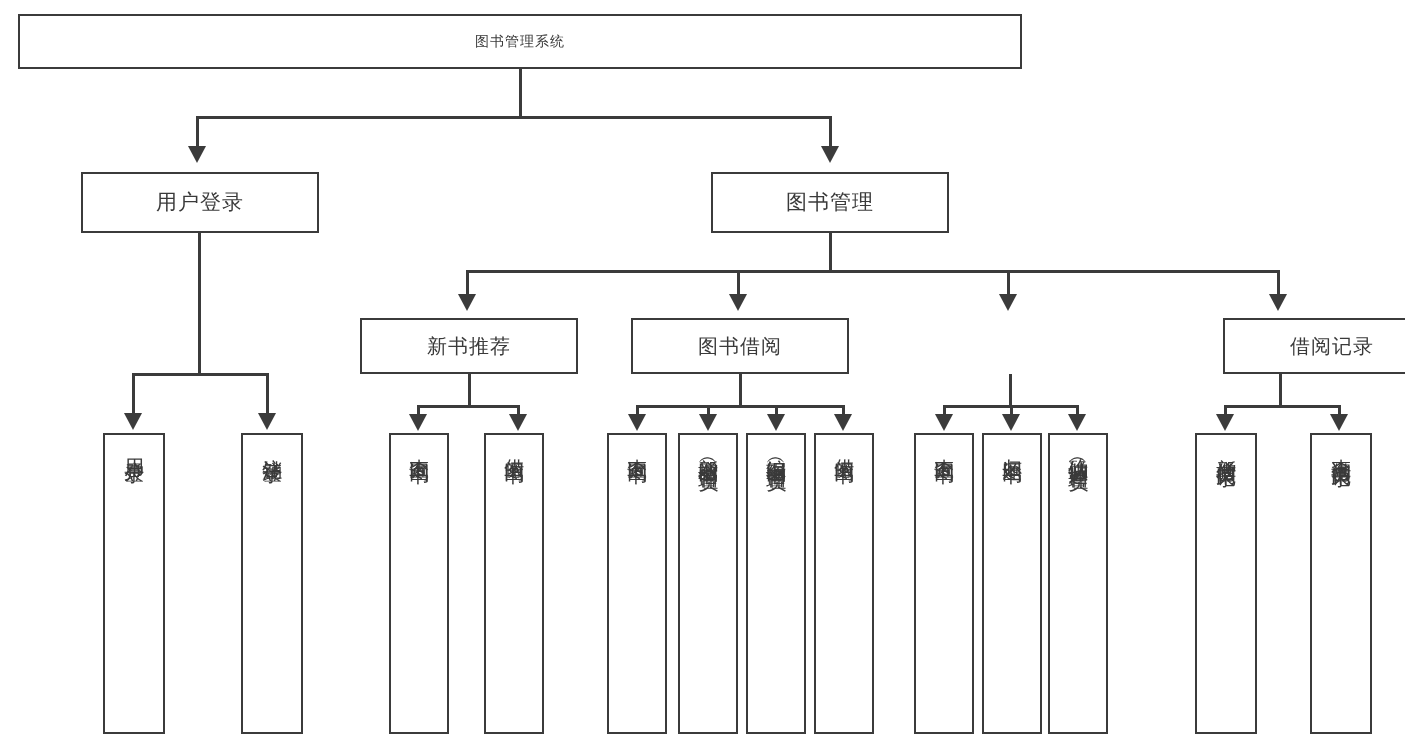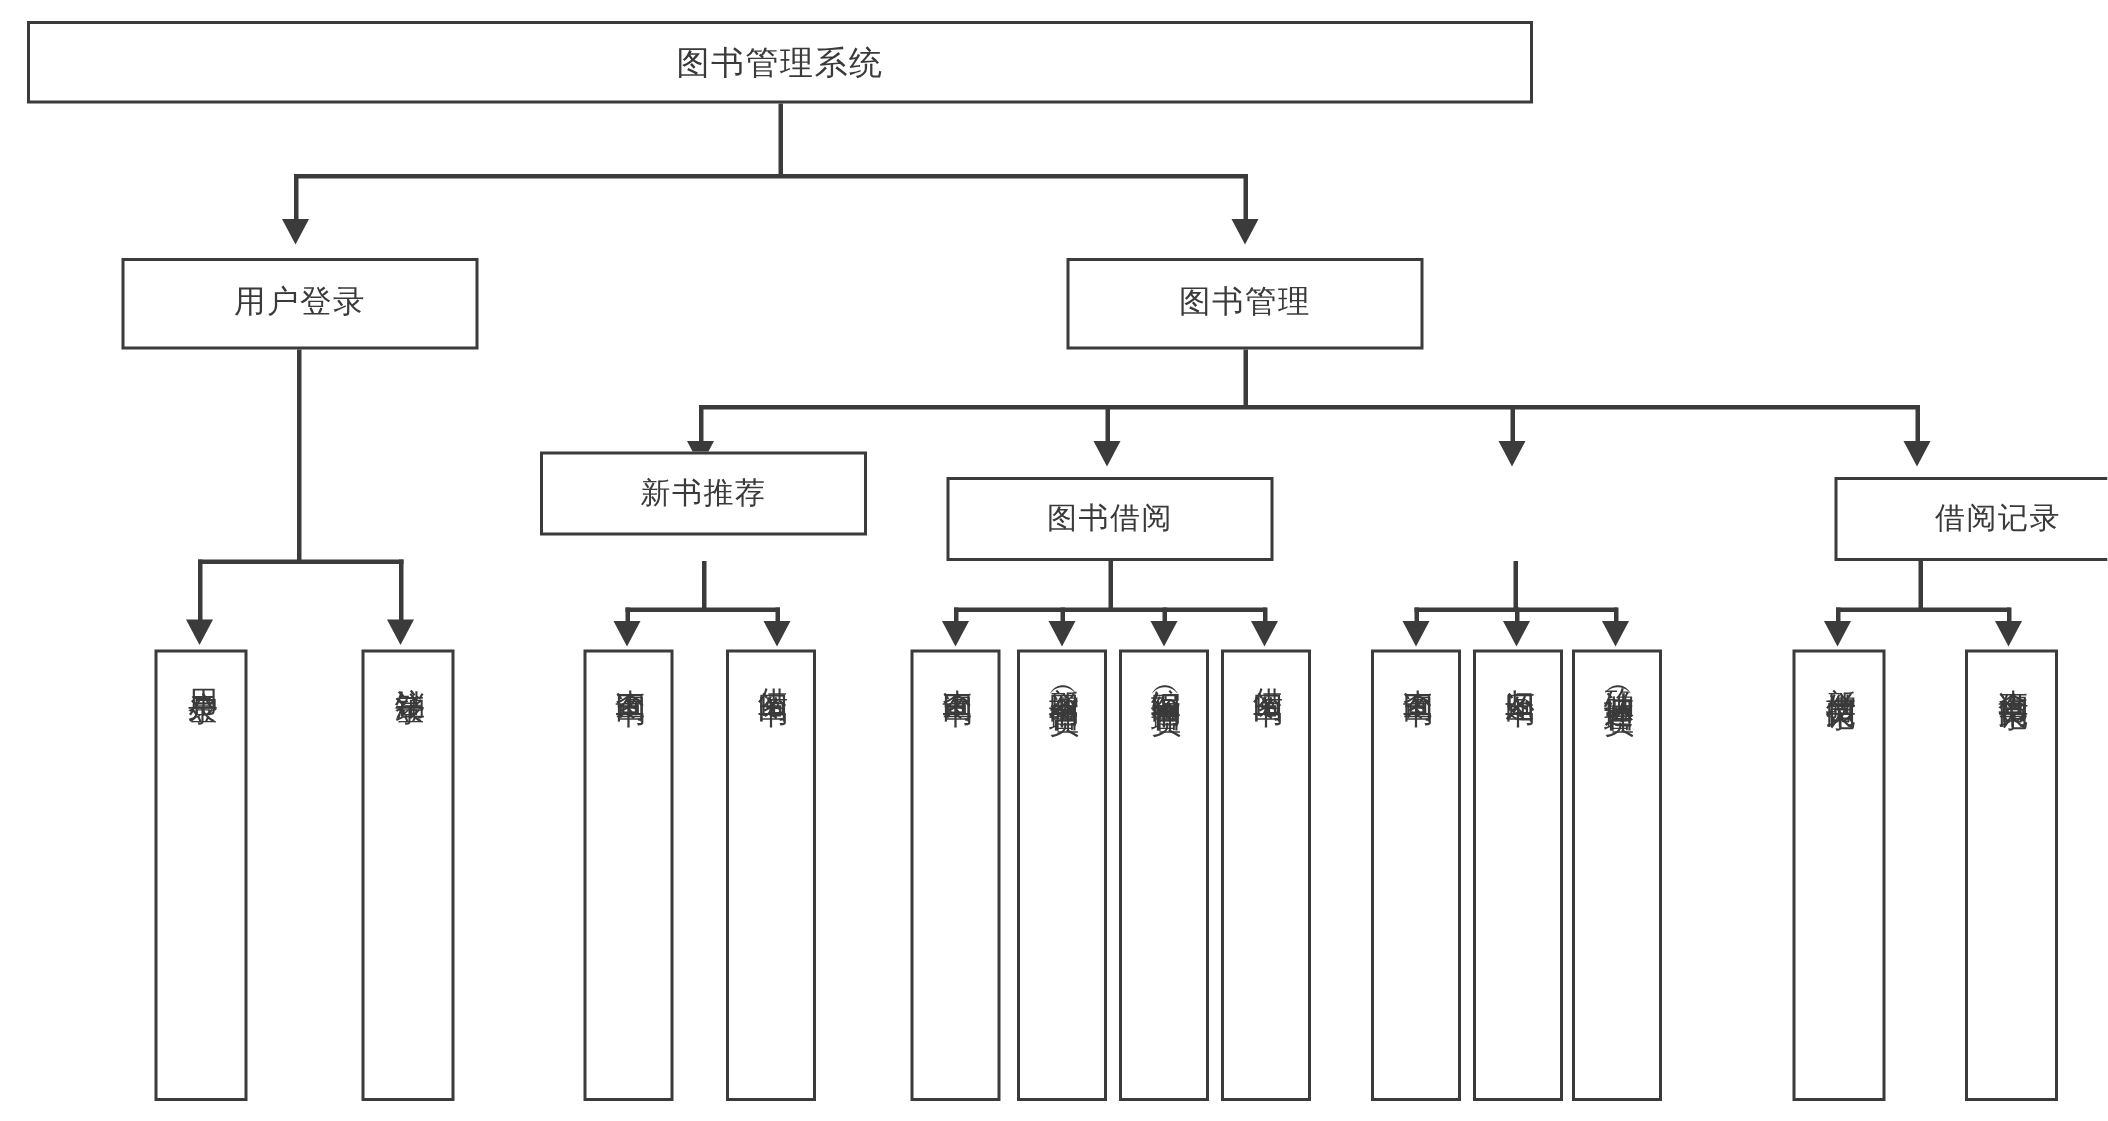--- a/index.html
+++ b/index.html
@@ -30,21 +30,21 @@
     color: #2f2f2f;
   }
   .node .label {
     font-size: 21px;
     line-height: 1.15;
     letter-spacing: 1px;
     white-space: nowrap;
     color: #3a3a3a;
   }
   
-  .node.root .label { font-size: 22px; }
+  .node.root .label { font-size: 14px; }
   .node.lvl2 .label { font-size: 21px; }
   .node.lvl3 .label { font-size: 20px; }
 
   
   .node.leaf {
     align-items: flex-start;
     justify-content: center;
     padding-top: 8px;
   }
   .node.leaf .label {
@@ -129,21 +129,21 @@
 
   <div class="ln v" style="left:737px; top:270px; width:3px; height:26px;"></div>
   <div class="arrow" style="left:729px; top:294px;"></div>
 
   <div class="ln v" style="left:1007px; top:270px; width:3px; height:26px;"></div>
   <div class="arrow" style="left:999px; top:294px;"></div>
 
   <div class="ln v" style="left:1277px; top:270px; width:3px; height:26px;"></div>
   <div class="arrow" style="left:1269px; top:294px;"></div>
 
-  <div class="node lvl3" style="left:360px; top:301px; width:218px; height:56px;">
+  <div class="node lvl3" style="left:360px; top:318px; width:218px; height:56px;">
     <span class="label">新书推荐</span>
   </div>
 
   <div class="node lvl3" style="left:631px; top:318px; width:218px; height:56px;">
     <span class="label">图书借阅</span>
   </div>
 
 
   <div class="node lvl3" style="left:1223px; top:318px; width:218px; height:56px;">
     <span class="label">借阅记录</span>

